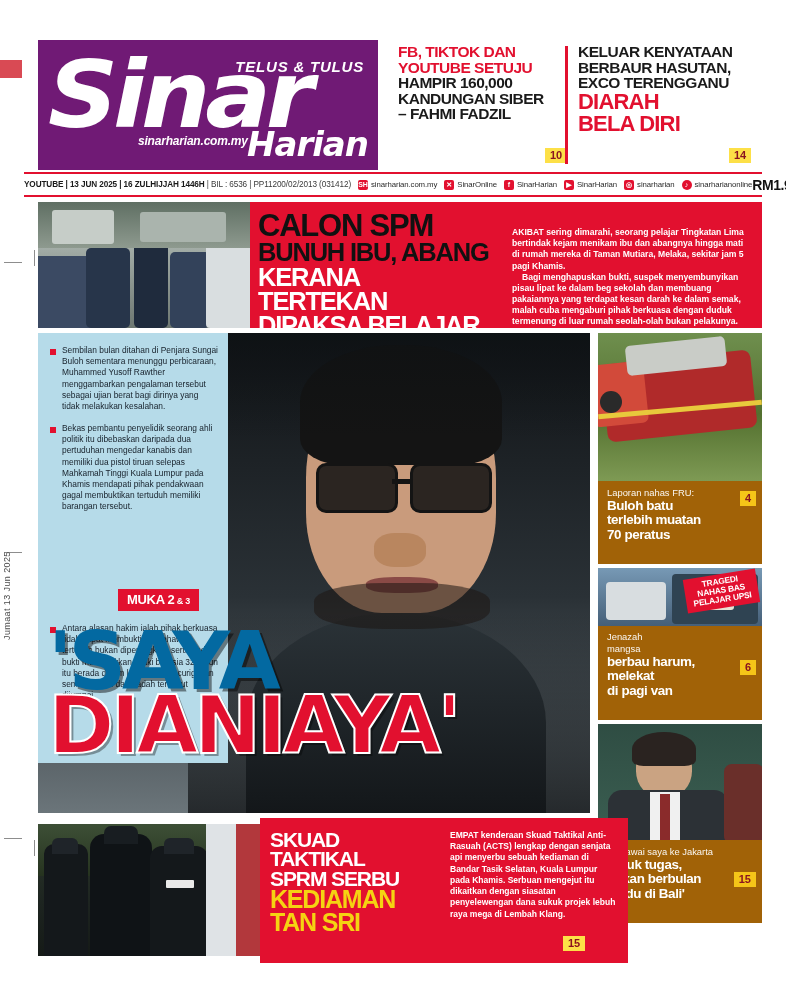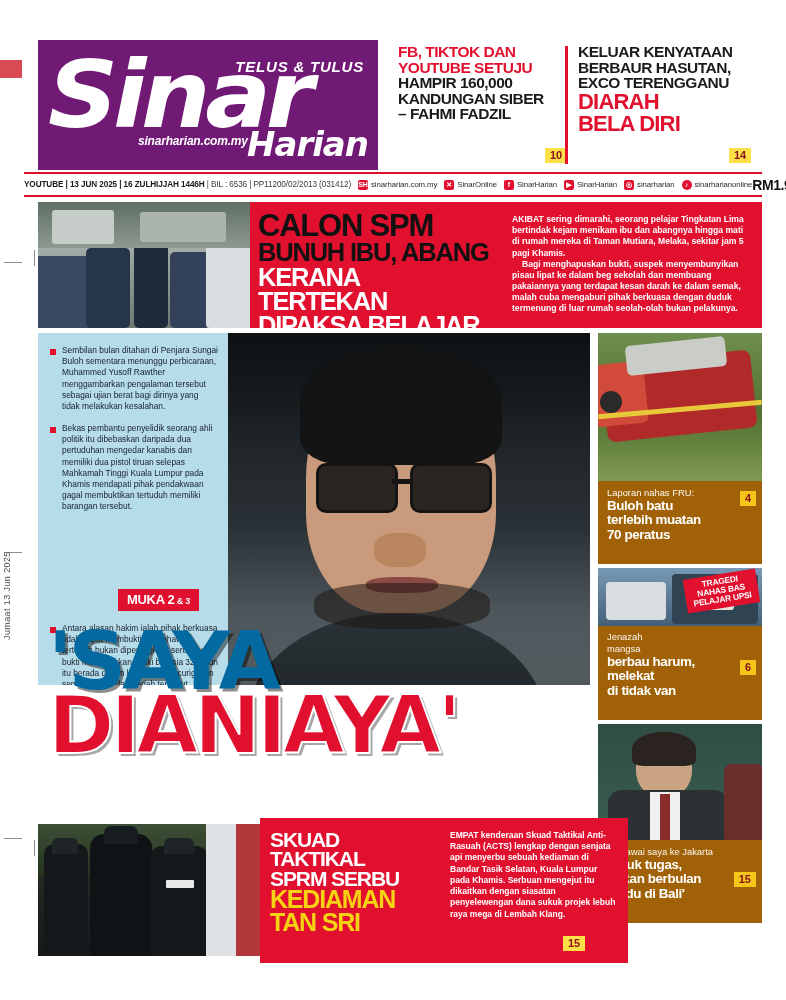--- a/index.html
+++ b/index.html
@@ -141,29 +141,29 @@
     display: block; color: #111; font-weight: bold; line-height: .95;
     letter-spacing: -1.2px;
   }
   .lead-head .l-white {
     display: block; color: #fff; font-weight: bold; line-height: .95;
     letter-spacing: -1.2px;
   }
   .lead-body {
     position: absolute; left: 462px; top: 0; width: 262px; height: 126px;
     background: #e2102f; color: #fff; box-sizing: border-box;
-    padding: 12px 14px 6px 12px;
+    padding: 25px 14px 6px 12px;
     font-size: 8.6px; line-height: 1.30; font-weight: bold;
   }
   .lead-body p { margin: 0 0 0 0; }
   .lead-body p.indent { text-indent: 10px; }
 
   
   .main-block {
-    position: absolute; left: 38px; top: 333px; width: 552px; height: 352px;
+    position: absolute; left: 38px; top: 333px; width: 552px; height: 480px;
     overflow: hidden;
   }
   .main-bg {
     position: absolute; inset: 0;
     background: linear-gradient(180deg,#111417 0%,#2a3136 55%,#6b757a 100%);
   }
   .main-portrait {
     position: absolute; left: 150px; top: 0; width: 402px; height: 480px;
     overflow: hidden;
   }
@@ -435,21 +435,21 @@
           <span>TRAGEDI</span><br>
           <span>NAHAS BAS</span><br>
           <span>PELAJAR UPSI</span>
         </div>
       </div>
       <div class="side-cap" style="padding-top:5px;">
         <span class="kicker">Jenazah</span>
         <span class="kicker">mangsa</span>
         <span class="title">berbau harum,</span>
         <span class="title">melekat</span>
-        <span class="title">di tidak van</span>
+        <span class="title">di pagi van</span>
         <div class="corner-badge" style="top:34px;">6</div>
       </div>
     </div>
 
     <div class="side-item">
       <div class="side-photo" style="height:116px;background:linear-gradient(180deg,#2f4d43 0%,#3b5f52 100%);">
         <div class="ph" style="left:38px;top:16px;width:56px;height:58px;background:#caa382;border-radius:46%;"></div>
         <div class="ph" style="left:34px;top:8px;width:64px;height:34px;background:#2a2320;border-radius:50% 50% 18% 18%;"></div>
         <div class="ph" style="left:10px;top:66px;width:120px;height:56px;background:#2c3136;border-radius:14px 14px 0 0;"></div>
         <div class="ph" style="left:52px;top:68px;width:30px;height:54px;background:#f0f0f0;"></div>

